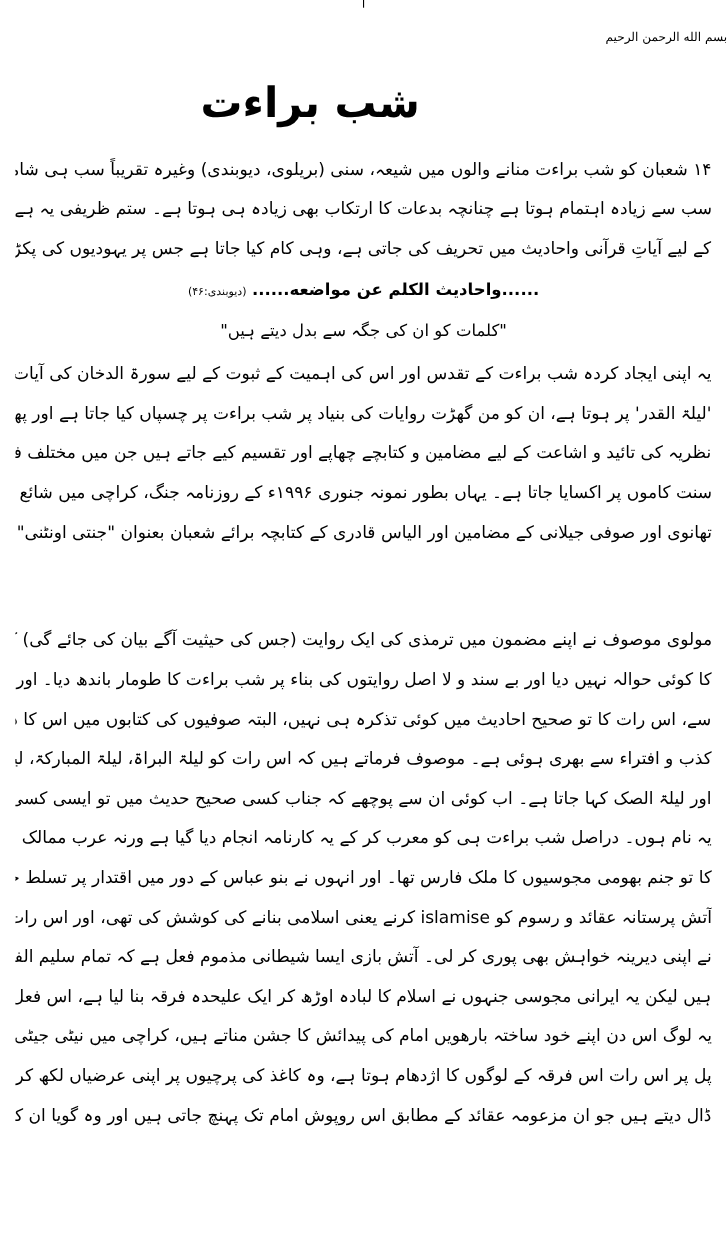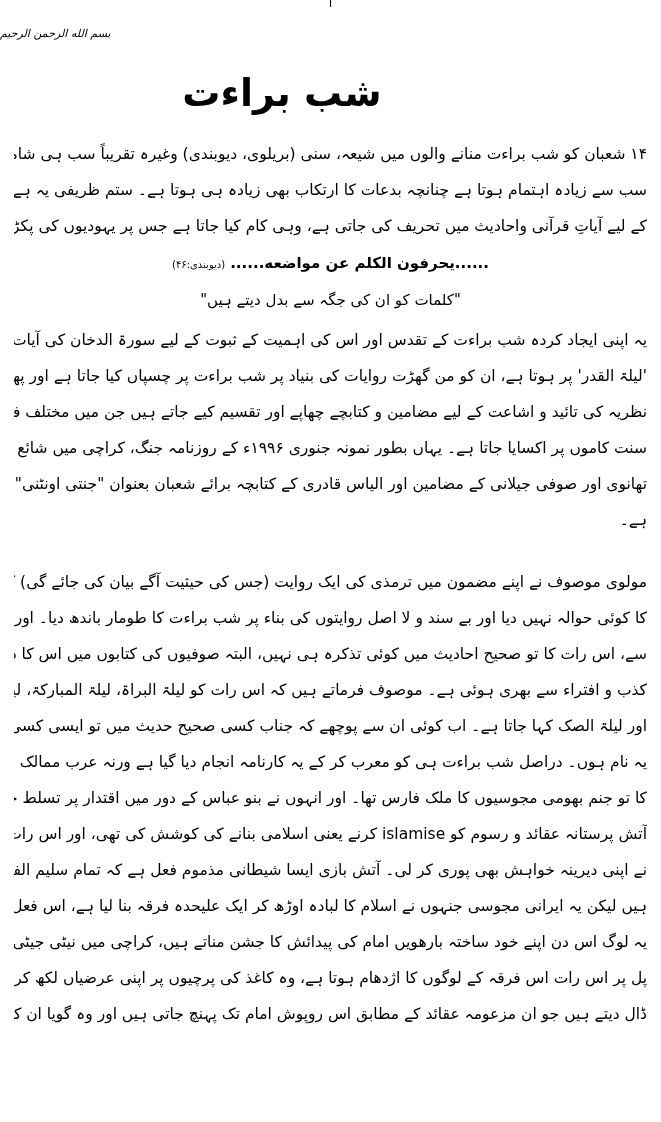--- a/index.html
+++ b/index.html
@@ -4,22 +4,22 @@
 <style>
   html, body { margin: 0; padding: 0; background: #ffffff; }
   body {
     width: 661px; height: 1122px; overflow: hidden; position: relative;
     font-family: "DejaVu Sans", sans-serif; color: #000;
   }
   .page-mark {
     position: absolute; left: 330px; top: 0; width: 1px; height: 7px; background: #000;
   }
   .bismillah {
-    position: absolute; top: 27px; left: 0; width: 661px; text-align: left;
-    font-size: 11px; direction: rtl; font-style: italic;
+    position: absolute; top: 27px; left: 0; width: 661px; text-align: right;
+    font-size: 11px; direction: rtl;
   }
   .title {
     position: absolute; top: 68px; left: 0; width: 564px; text-align: center;
     font-size: 38px; font-weight: bold; direction: rtl; line-height: 50px;
   }
   .body-text {
     position: absolute; left: 14px; width: 633px; direction: rtl;
     font-size: 15.5px; text-align: justify; text-align-last: right;
   }
   .line {
@@ -46,33 +46,32 @@
 <div class="title">شب براءت</div>
 
 <div id="p1" class="body-text">
   <div class="line">۱۴ شعبان کو شب براءت منانے والوں میں شیعہ، سنی (بریلوی، دیوبندی) وغیرہ تقریباً سب ہی شامل ہیں، اور اس رات کا</div>
   <div class="line">سب سے زیادہ اہتمام ہوتا ہے چنانچہ بدعات کا ارتکاب بھی زیادہ ہی ہوتا ہے۔ ستم ظریفی یہ ہے کہ ان کے ثبوت و جواز</div>
   <div class="line last">کے لیے آیاتِ قرآنی واحادیث میں تحریف کی جاتی ہے، وہی کام کیا جاتا ہے جس پر یہودیوں کی پکڑ کی گئی ہے یعنی:</div>
 </div>
 
 <div id="quote" class="body-text">
   <div class="line center" style="height:38px;line-height:38px;">
-    <span class="arabic-quote">......یحرفون الکلم عن مواضعه......</span>
+    <span class="arabic-quote">......واحادیث الکلم عن مواضعه......</span>
     <span class="ref">(دیوبندی:۴۶)</span>
   </div>
   <div class="line center urdu-quote">"کلمات کو ان کی جگہ سے بدل دیتے ہیں"</div>
 </div>
 
 <div id="p2" class="body-text">
   <div class="line">یہ اپنی ایجاد کردہ شب براءت کے تقدس اور اس کی اہمیت کے ثبوت کے لیے سورۃ الدخان کی آیات جن کا صریحاً اطلاق</div>
   <div class="line">'لیلۃ القدر' پر ہوتا ہے، ان کو من گھڑت روایات کی بنیاد پر شب براءت پر چسپاں کیا جاتا ہے اور پھر اس باطل موقف و</div>
   <div class="line">نظریہ کی تائید و اشاعت کے لیے مضامین و کتابچے چھاپے اور تقسیم کیے جاتے ہیں جن میں مختلف فضائل بتا کر لوگوں کو خلاف</div>
   <div class="line">سنت کاموں پر اکسایا جاتا ہے۔ یہاں بطور نمونہ جنوری ۱۹۹۶ء کے روزنامہ جنگ، کراچی میں شائع ہونے والے مولوی</div>
   <div class="line">تھانوی اور صوفی جیلانی کے مضامین اور الیاس قادری کے کتابچہ برائے شعبان بعنوان "جنتی اونٹنی" پر کچھ تبصرہ پیش کیا جاتا</div>
-  <div class="line last">ہے۔</div>
 </div>
 
 <div id="p3" class="body-text">
   <div class="line">مولوی موصوف نے اپنے مضمون میں ترمذی کی ایک روایت (جس کی حیثیت آگے بیان کی جائے گی) کے علاوہ کسی روایت</div>
   <div class="line">کا کوئی حوالہ نہیں دیا اور بے سند و لا اصل روایتوں کی بناء پر شب براءت کا طومار باندھ دیا۔ اور وہ حوالہ لاتے بھی کہاں</div>
   <div class="line">سے، اس رات کا تو صحیح احادیث میں کوئی تذکرہ ہی نہیں، البتہ صوفیوں کی کتابوں میں اس کا ذکر ضرور ملتا ہے جو اس طرح کے</div>
   <div class="line">کذب و افتراء سے بھری ہوئی ہے۔ موصوف فرماتے ہیں کہ اس رات کو لیلۃ البراۃ، لیلۃ المبارکۃ، لیلۃ الرحمۃ</div>
   <div class="line">اور لیلۃ الصک کہا جاتا ہے۔ اب کوئی ان سے پوچھے کہ جناب کسی صحیح حدیث میں تو ایسی کسی رات کا ذکر نہیں جس کے</div>
   <div class="line">یہ نام ہوں۔ دراصل شب براءت ہی کو معرب کر کے یہ کارنامہ انجام دیا گیا ہے ورنہ عرب ممالک میں تو اس کا وجود نہ تھا، اس</div>
   <div class="line">کا تو جنم بھومی مجوسیوں کا ملک فارس تھا۔ اور انہوں نے بنو عباس کے دور میں اقتدار پر تسلط حاصل کرنے کے بعد اپنے قدیم</div>

